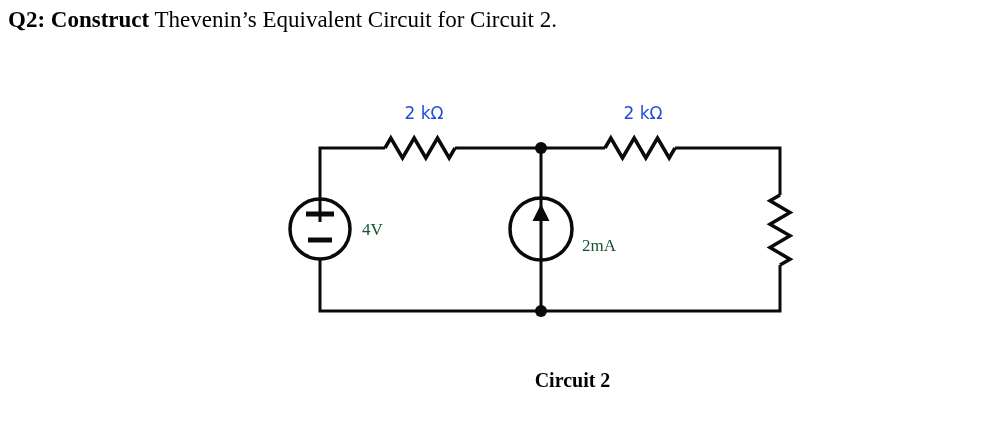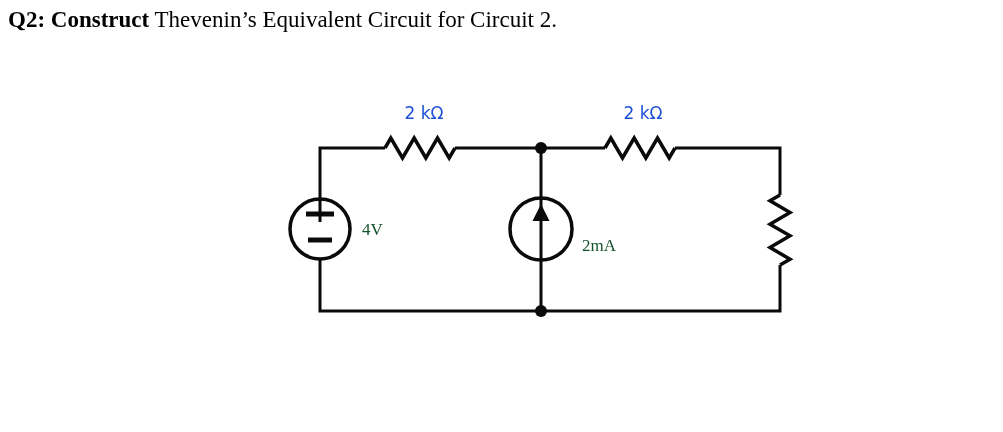--- a/index.html
+++ b/index.html
@@ -84,14 +84,15 @@
 
   <div class="abs comp-label" style="left:384px; top:103px; width:80px;">2 kΩ</div>
 
   <div class="abs comp-label" style="left:603px; top:103px; width:80px;">2 kΩ</div>
 
   <div class="abs src-label" style="left:362px; top:220px;">4V</div>
 
   <div class="abs src-label" style="left:582px; top:236px;">2mA</div>
 
 
+  <div id="caption" class="abs" style="left:490px; top:369px; width:165px;">Circuit 2</div>
 
 </div>
 
 </body></html>

